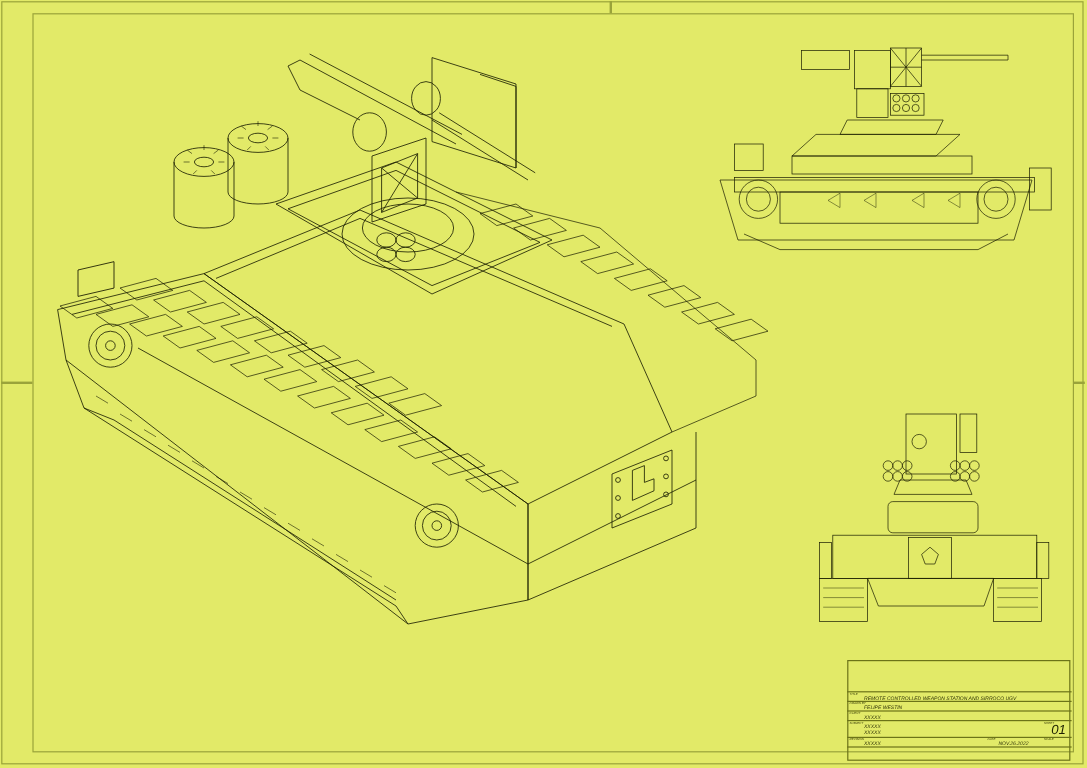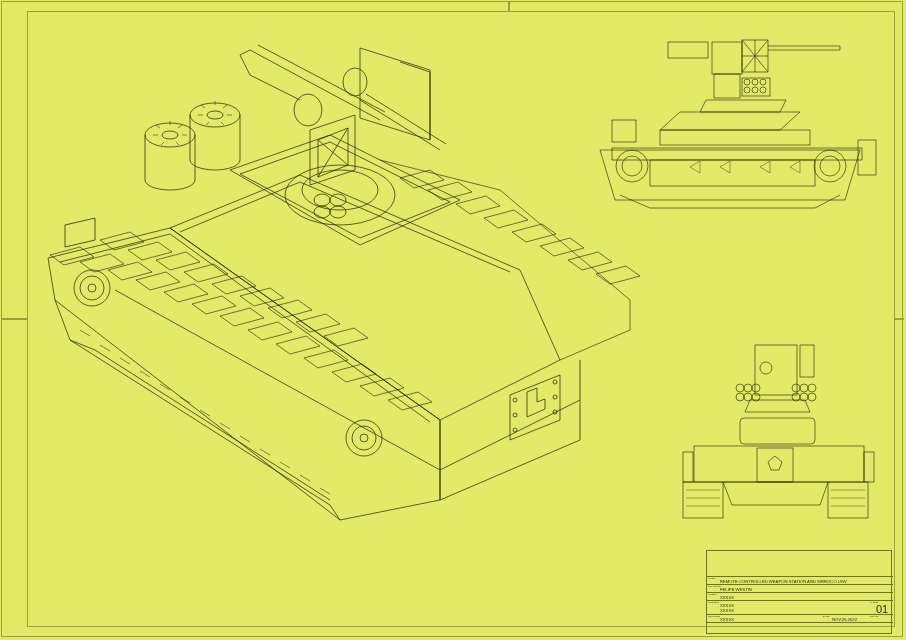--- a/index.html
+++ b/index.html
@@ -1,17 +1,17 @@
 <!DOCTYPE html>
 <html><head>
 <meta charset="utf-8">
 <style>
   html,body{margin:0;padding:0;}
   body{width:906px;height:640px;background:#e2ea68;position:relative;overflow:hidden;font-family:"Liberation Sans",sans-serif;}
-  .sheet{position:absolute;left:0;top:0;width:906px;height:640px;}
+  .sheet{position:absolute;left:0;top:0;width:906px;height:640px;font-style:italic;}
   .outer{position:absolute;left:1px;top:1px;width:902px;height:636px;border:1.5px solid #9aa33a;box-sizing:border-box;}
   .inner{position:absolute;left:27px;top:11px;width:868px;height:616px;border:1.5px solid #9aa33a;box-sizing:border-box;}
   .tick{position:absolute;background:#9aa33a;}
   svg{position:absolute;}
   .tb{position:absolute;left:706px;top:550px;width:187px;height:86px;}
   .tb-row{position:absolute;left:0;width:187px;border-top:1px solid #6c7318;}
   .tb-lbl{position:absolute;font-size:2.5px;color:#3b3f08;}
   .tb-val{position:absolute;font-size:4.2px;color:#2c3005;white-space:nowrap;}
   .sheetno{position:absolute;font-size:11px;color:#1e2103;}
 </style>

